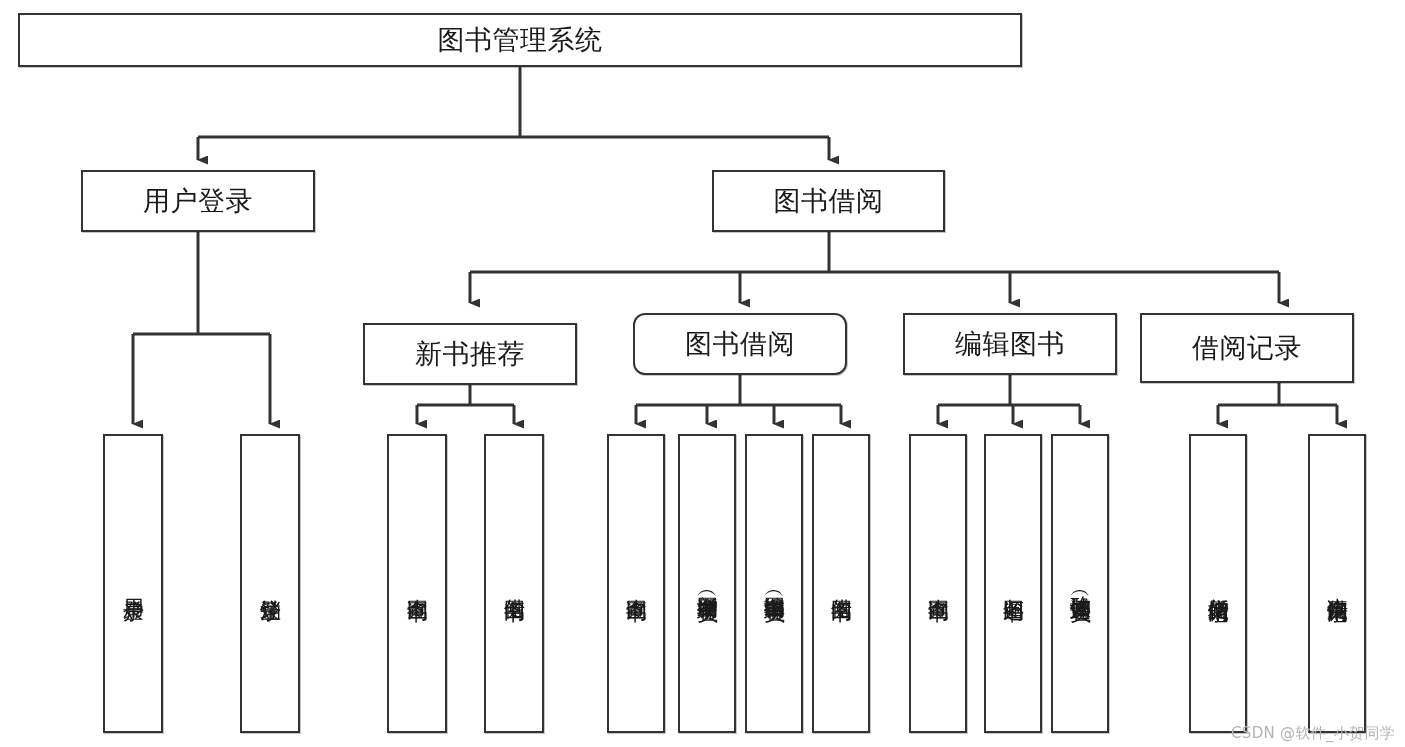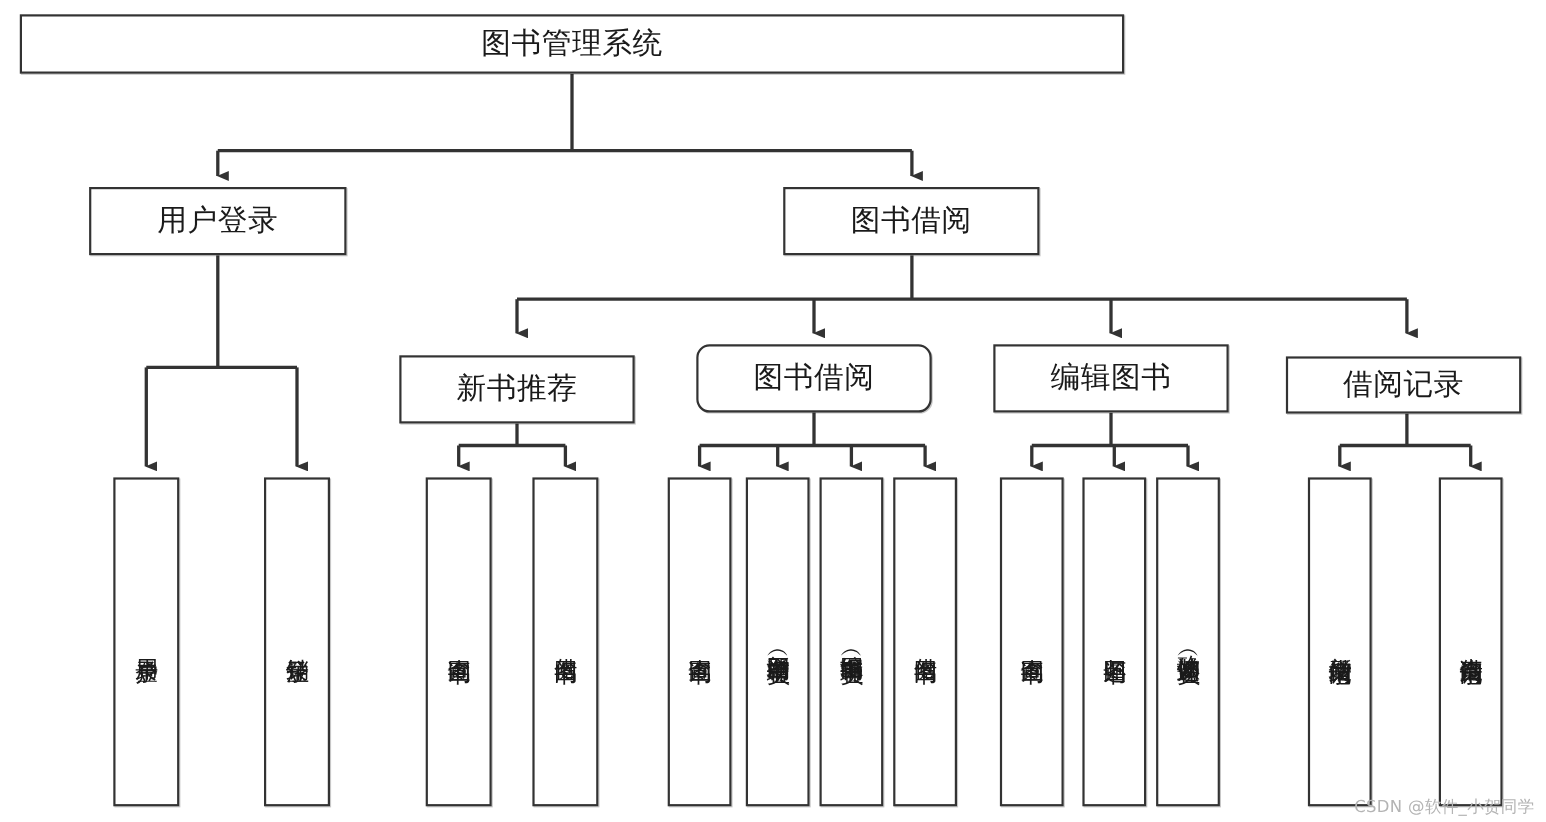--- a/index.html
+++ b/index.html
@@ -139,21 +139,21 @@
 
   <div class="node-box" style="left:363px; top:323px; width:214px; height:62px;">
     <span class="node-label-h">新书推荐</span>
   </div>
   <div class="node-box" style="left:633px; top:313px; width:214px; height:62px;border-radius:12px;">
     <span class="node-label-h">图书借阅</span>
   </div>
   <div class="node-box" style="left:903px; top:313px; width:214px; height:62px;">
     <span class="node-label-h">编辑图书</span>
   </div>
-  <div class="node-box" style="left:1169px; top:313px; width:214px; height:52px;margin-top:11px;">
+  <div class="node-box" style="left:1140px; top:313px; width:214px; height:70px;">
     <span class="node-label-h">借阅记录</span>
   </div>
 
   <div class="node-box leaf-box" style="left:103px; top:434px; width:60px; height:299px;">
     <span class="node-label-v">用户登录</span>
   </div>
   <div class="node-box leaf-box" style="left:240px; top:434px; width:60px; height:299px;">
     <span class="node-label-v">注销登录</span>
   </div>
 

